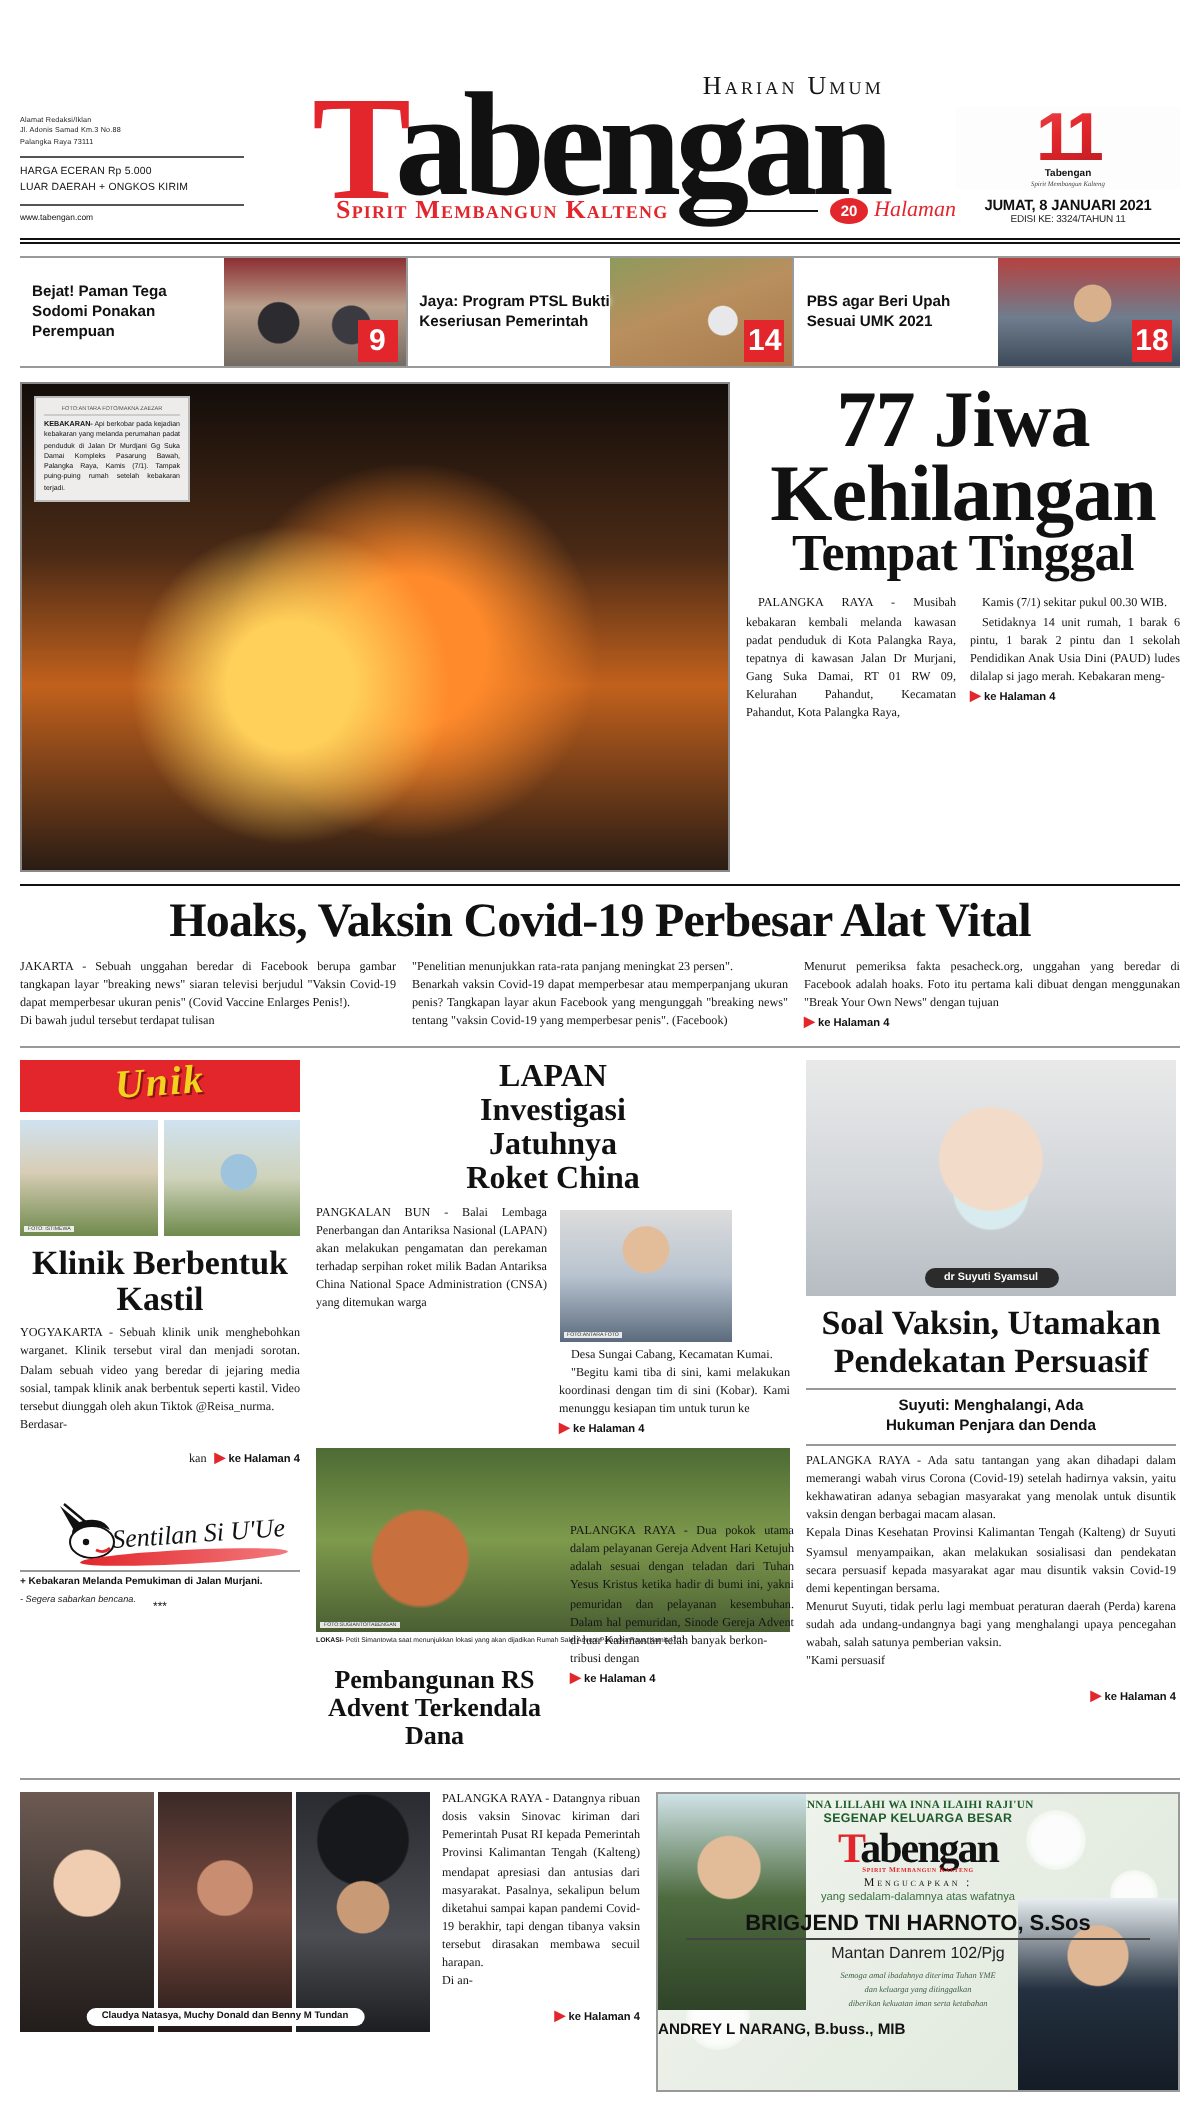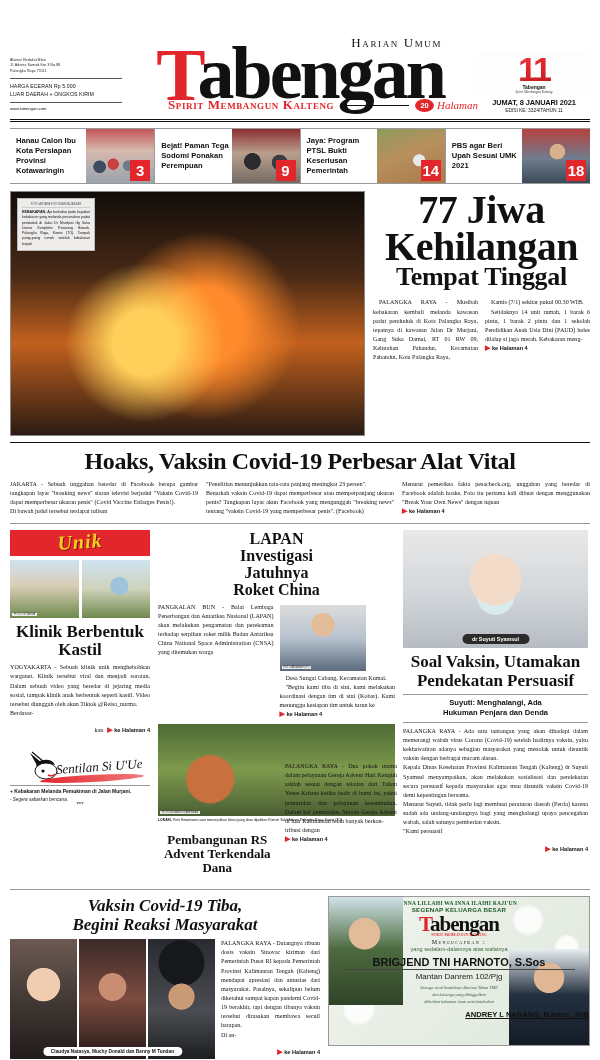--- a/index.html
+++ b/index.html
@@ -237,21 +237,21 @@
                 font-size:15px; text-align:center; color:#111; letter-spacing:.6px; line-height:1; }
   .obit-yang { font-family:"Liberation Sans", sans-serif; font-size:5.6px; text-align:center;
                color:#3a6b3f; margin-top:1px; }
   .obit-name { font-family:"Liberation Sans", sans-serif; font-weight:bold; font-size:11px;
                text-align:center; color:#111; border-bottom:.8px solid #444; padding-bottom:1px;
                margin:4px 14px 2px 14px; }
   .obit-role { font-family:"Liberation Sans", sans-serif; font-size:8px; text-align:center; color:#222; }
   .obit-doa { font-family:"Liberation Serif", serif; font-style:italic; font-size:4.2px;
               text-align:center; color:#3a5a3f; line-height:1.7; margin-top:3px; }
   .obit-signer { font-family:"Liberation Sans", sans-serif; font-weight:bold; font-size:7.6px;
-                 text-align:right; color:#111; margin-top:5px;text-decoration:underline; }
+                 text-align:left; color:#111; margin-top:5px; }
   .obit-photo-l { position:absolute; left:0; top:0; width:74px; height:108px; }
   .obit-photo-r { position:absolute; right:0; bottom:0; width:80px; height:96px; }
   .obit-center { position:relative; z-index:5; padding:0 76px; }
 </style>
 </head>
 <body>
 
 <div class="page">
 
   <div class="masthead">
@@ -287,27 +287,20 @@
         <div class="anniv-sub2">Spirit Membangun Kalteng</div>
       </div>
       <div class="mh-date">JUMAT, 8 JANUARI 2021</div>
       <div class="mh-ed">EDISI KE: 3324/TAHUN 11</div>
     </div>
   </div>
 
   <div class="dbl-rule"></div>
 
   <div class="teasers">
-    <div class="teaser">
-      <div class="teaser-txt">Hanau Calon Ibu Kota
-Persiapan Provinsi
-Kotawaringin</div>
-      <div class="teaser-img ph ph-crowd"></div>
-      <div class="teaser-num">3</div>
-    </div>
     <div class="teaser">
       <div class="teaser-txt">Bejat! Paman Tega
 Sodomi Ponakan
 Perempuan</div>
       <div class="teaser-img ph ph-police"></div>
       <div class="teaser-num">9</div>
     </div>
     <div class="teaser">
       <div class="teaser-txt">Jaya: Program PTSL
 Bukti Keseriusan
@@ -476,22 +469,20 @@
   <div style="position:absolute; left:285px; top:762px; width:112px;">
     <div class="bodytext" style="white-space:pre-line">PALANGKA RAYA - Dua pokok utama dalam pelayanan Gereja Advent Hari Ketujuh adalah sesuai dengan teladan dari Tuhan Yesus Kristus ketika hadir di bumi ini, yakni pemuridan dan pelayanan kesembuhan. Dalam hal pemuridan, Sinode Gereja Advent di luar Kalimantan telah banyak berkon-
 tribusi dengan</div>
     <div class="jump"><span class="arrow">▶</span> <span>ke Halaman 4</span></div>
   </div>
 
   <div class="hr-thin" style="margin-top:10px"></div>
 
   <div class="bottom">
     <div class="bot-left">
-      <div class="bot-title" style="white-space:pre-line">Vaksin Covid-19 Tiba,
-Begini Reaksi Masyarakat</div>
       <div class="bot-inner">
         <div class="trio">
           <div class="ph ph-portrait1"></div>
           <div class="ph ph-portrait2"></div>
           <div class="ph ph-portrait3"></div>
           <span class="trio-cap">Claudya Natasya, Muchy Donald dan Benny M Tundan</span>
         </div>
         <div style="flex:1">
           <div class="bodytext" style="white-space:pre-line">PALANGKA RAYA - Datangnya ribuan dosis vaksin Sinovac kiriman dari Pemerintah Pusat RI kepada Pemerintah Provinsi Kalimantan Tengah (Kalteng) mendapat apresiasi dan antusias dari masyarakat. Pasalnya, sekalipun belum diketahui sampai kapan pandemi Covid-19 berakhir, tapi dengan tibanya vaksin tersebut dirasakan membawa secuil harapan.
 Di an-</div>

